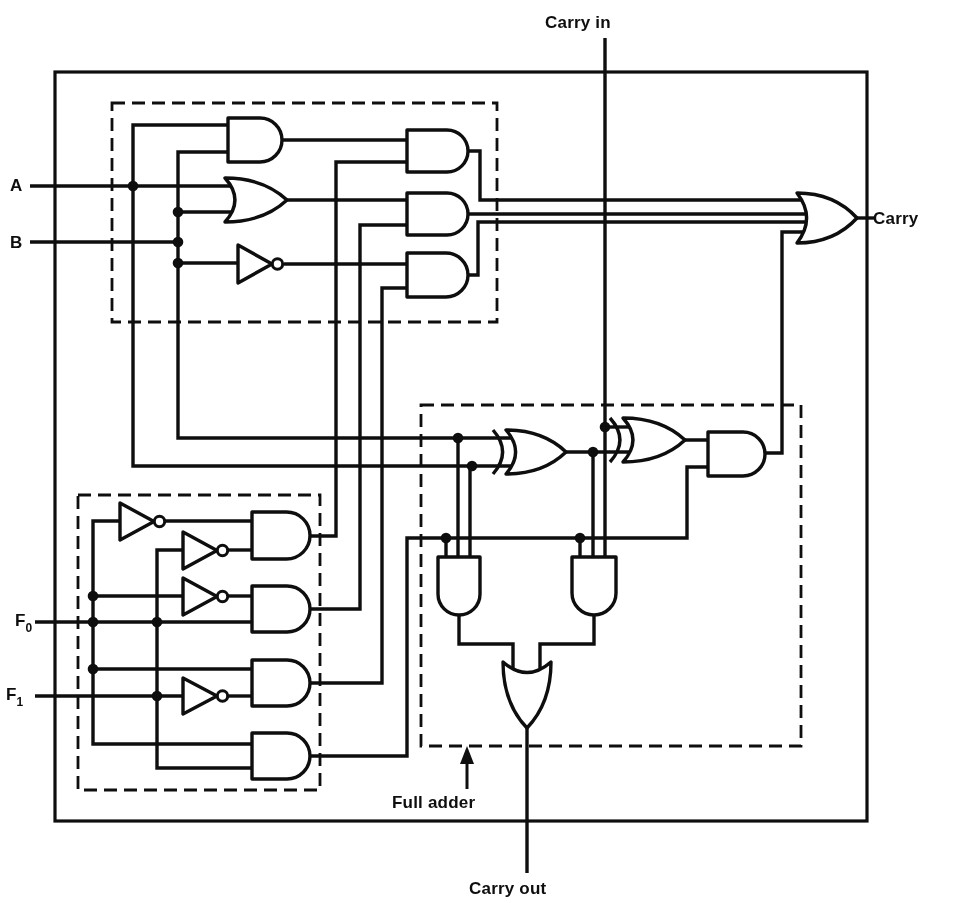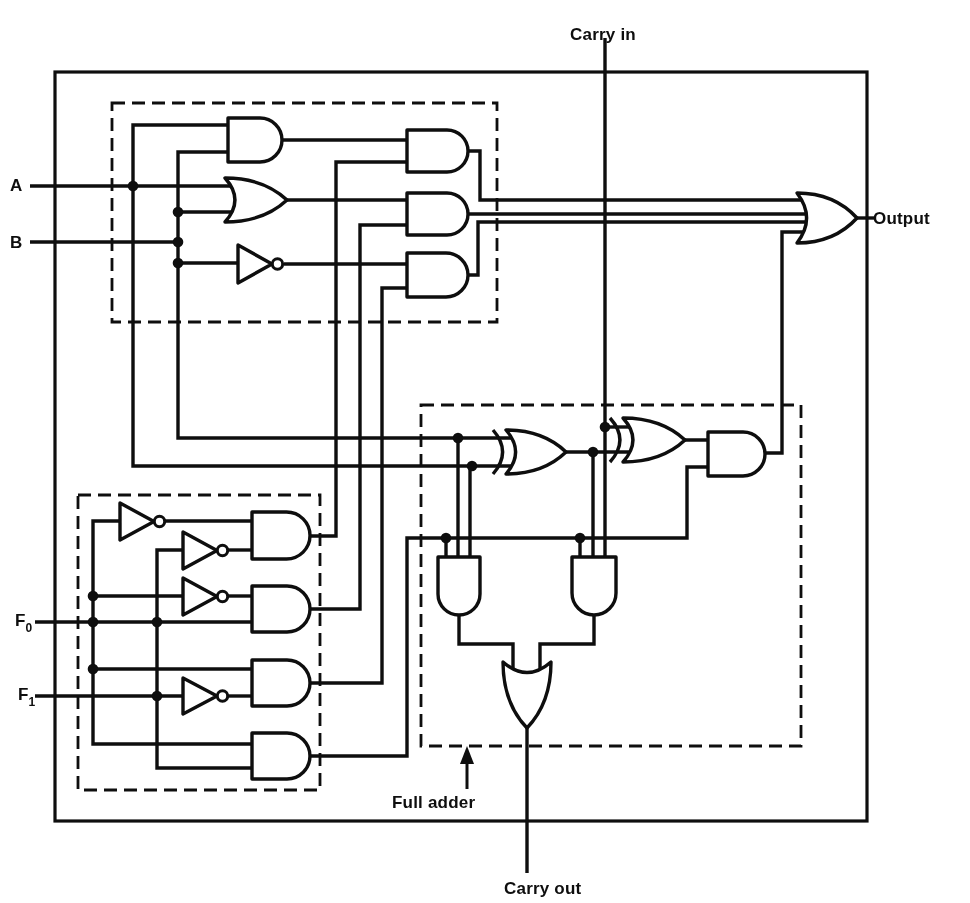--- a/index.html
+++ b/index.html
@@ -99,28 +99,28 @@
       <path d="M183 532 L217 550.5 L183 569 Z" fill="#ffffff" stroke="#0e0e0e" stroke-width="3.4" stroke-linejoin="round"></path>
       <circle cx="222.5" cy="550.5" r="5.2" fill="#ffffff" stroke="#0e0e0e" stroke-width="3"></circle>
       <path d="M183 578 L217 596.5 L183 615 Z" fill="#ffffff" stroke="#0e0e0e" stroke-width="3.4" stroke-linejoin="round"></path>
       <circle cx="222.5" cy="596.5" r="5.2" fill="#ffffff" stroke="#0e0e0e" stroke-width="3"></circle>
       <path d="M183 678 L217 696 L183 714 Z" fill="#ffffff" stroke="#0e0e0e" stroke-width="3.4" stroke-linejoin="round"></path>
       <circle cx="222.5" cy="696" r="5.2" fill="#ffffff" stroke="#0e0e0e" stroke-width="3"></circle>
       <polyline points="467,789 467,753" fill="none" stroke="#0e0e0e" stroke-width="3"></polyline>
       <polygon points="467,746 460,764 474,764" fill="#0e0e0e"></polygon>
     </svg>
 
-  <div class="lbl" style="left:545px;top:25px;width:116px;text-align:center">Carry in</div>
+  <div class="lbl" style="left:545px;top:13px;width:116px;text-align:left">Carry in</div>
 
   <div class="lbl" style="left:10px;top:176px">A</div>
 
   <div class="lbl" style="left:10px;top:233px">B</div>
 
   <div class="lbl" style="left:15px;top:611px"><span>F</span><sub>0</sub></div>
 
-  <div class="lbl" style="left:18px;top:685px"><span>F</span><sub>1</sub></div>
+  <div class="lbl" style="left:6px;top:685px"><span>F</span><sub>1</sub></div>
 
-  <div class="lbl" style="left:873px;top:209px">Output</div>
+  <div class="lbl" style="left:873px;top:209px">Carry</div>
 
-  <div class="lbl" style="left:504px;top:879px">Carry out</div>
+  <div class="lbl" style="left:469px;top:879px">Carry out</div>
 
   <div class="lbl" style="left:392px;top:793px">Full adder</div>
 </div>
 
 </body></html>

